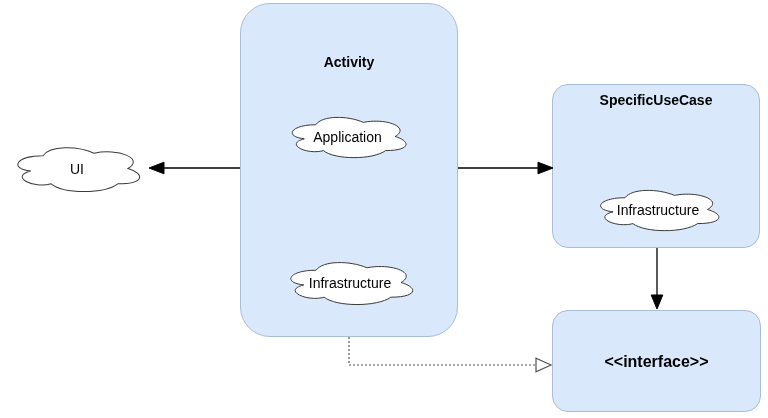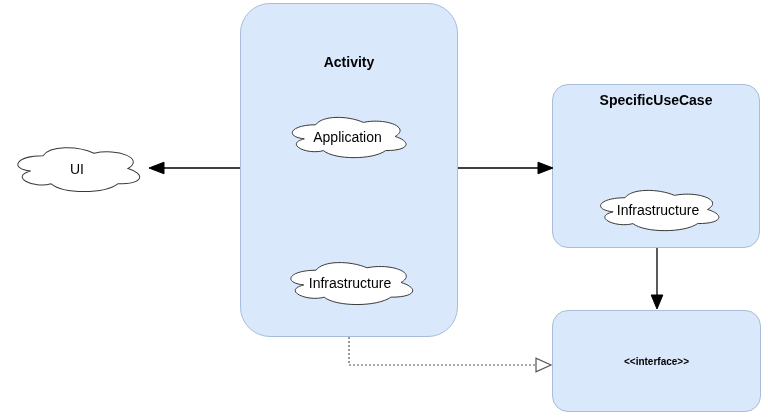--- a/index.html
+++ b/index.html
@@ -39,21 +39,21 @@
   .activity-box { left: 240px; top: 3px; width: 218px; height: 334px; border-radius: 30px; }
   .activity-box .node-title { top: 18px; margin-top: 32px; }
   .suc-box { left: 552px; top: 84px; width: 208px; height: 164px; border-radius: 16px; }
   .suc-box .node-title { top: 7px; }
   .listener-box {
     left: 552px; top: 310px; width: 209px; height: 102px; border-radius: 16px;
     display: flex; flex-direction: column; align-items: center; justify-content: center;
   }
   .listener-box .iface-line {
     font-weight: bold;
-    font-size: 10px;
+    font-size: 16px;
     line-height: 19px;
     text-align: center;
     white-space: nowrap;
   }
   .cloud {
     position: absolute;
     display: flex;
     align-items: center;
     justify-content: center;
   }

